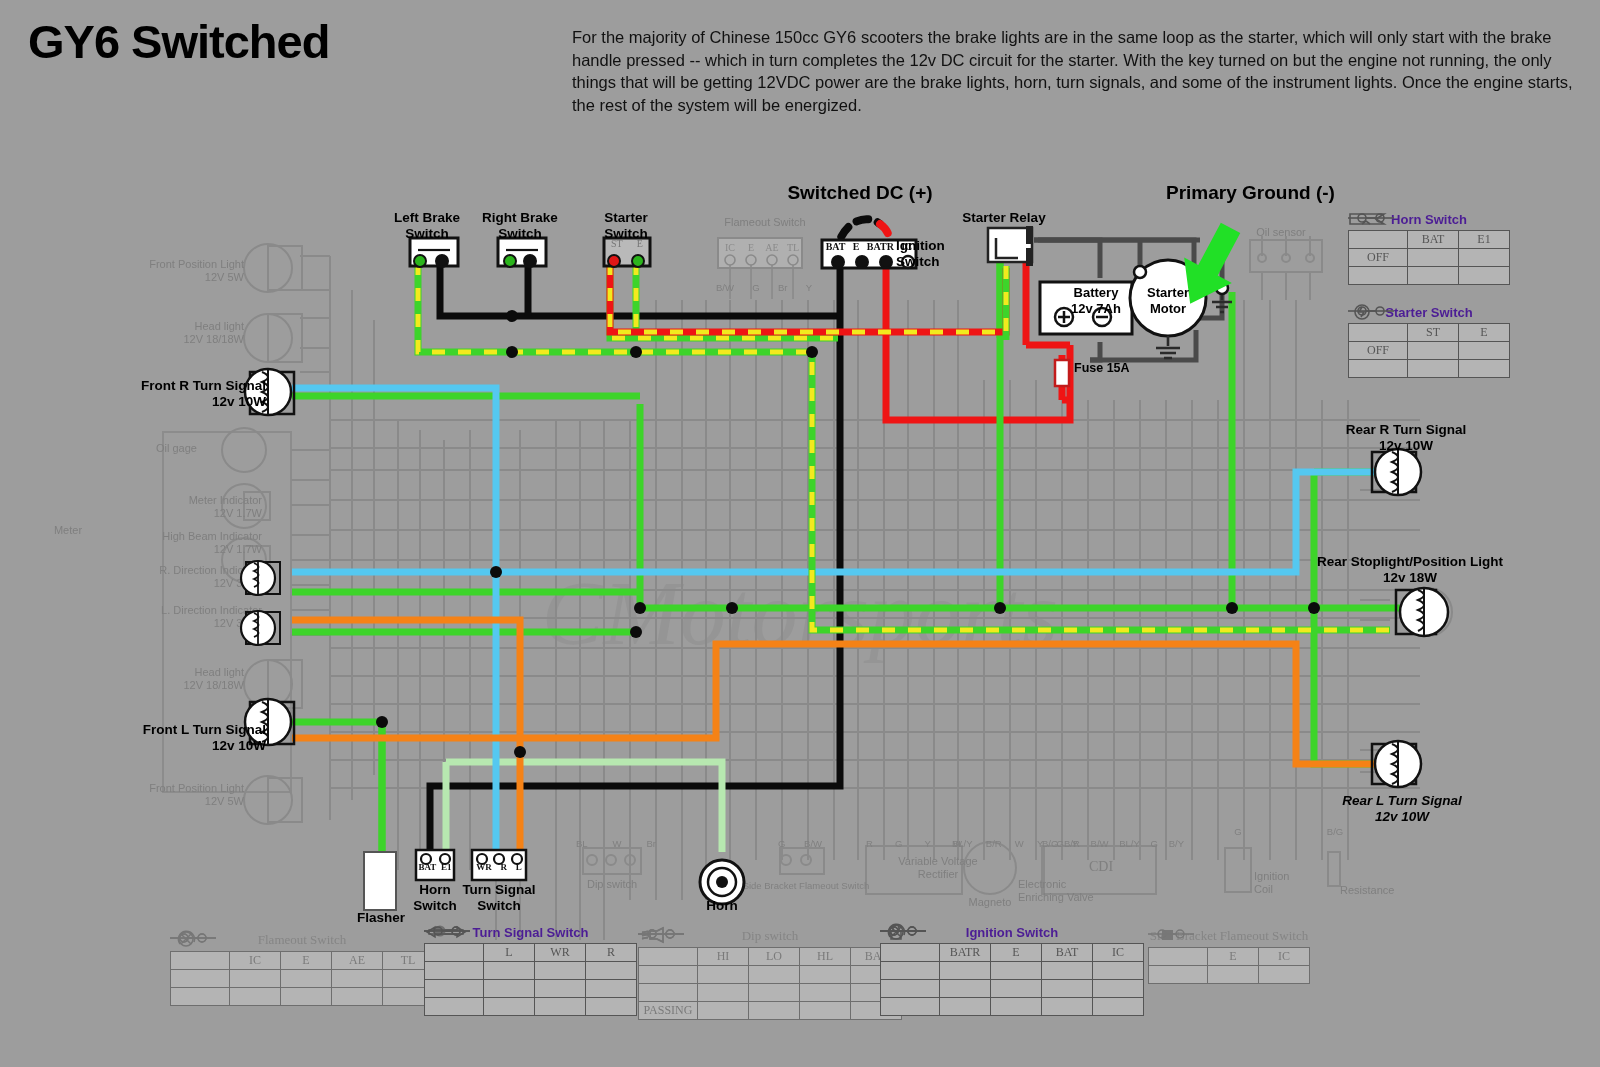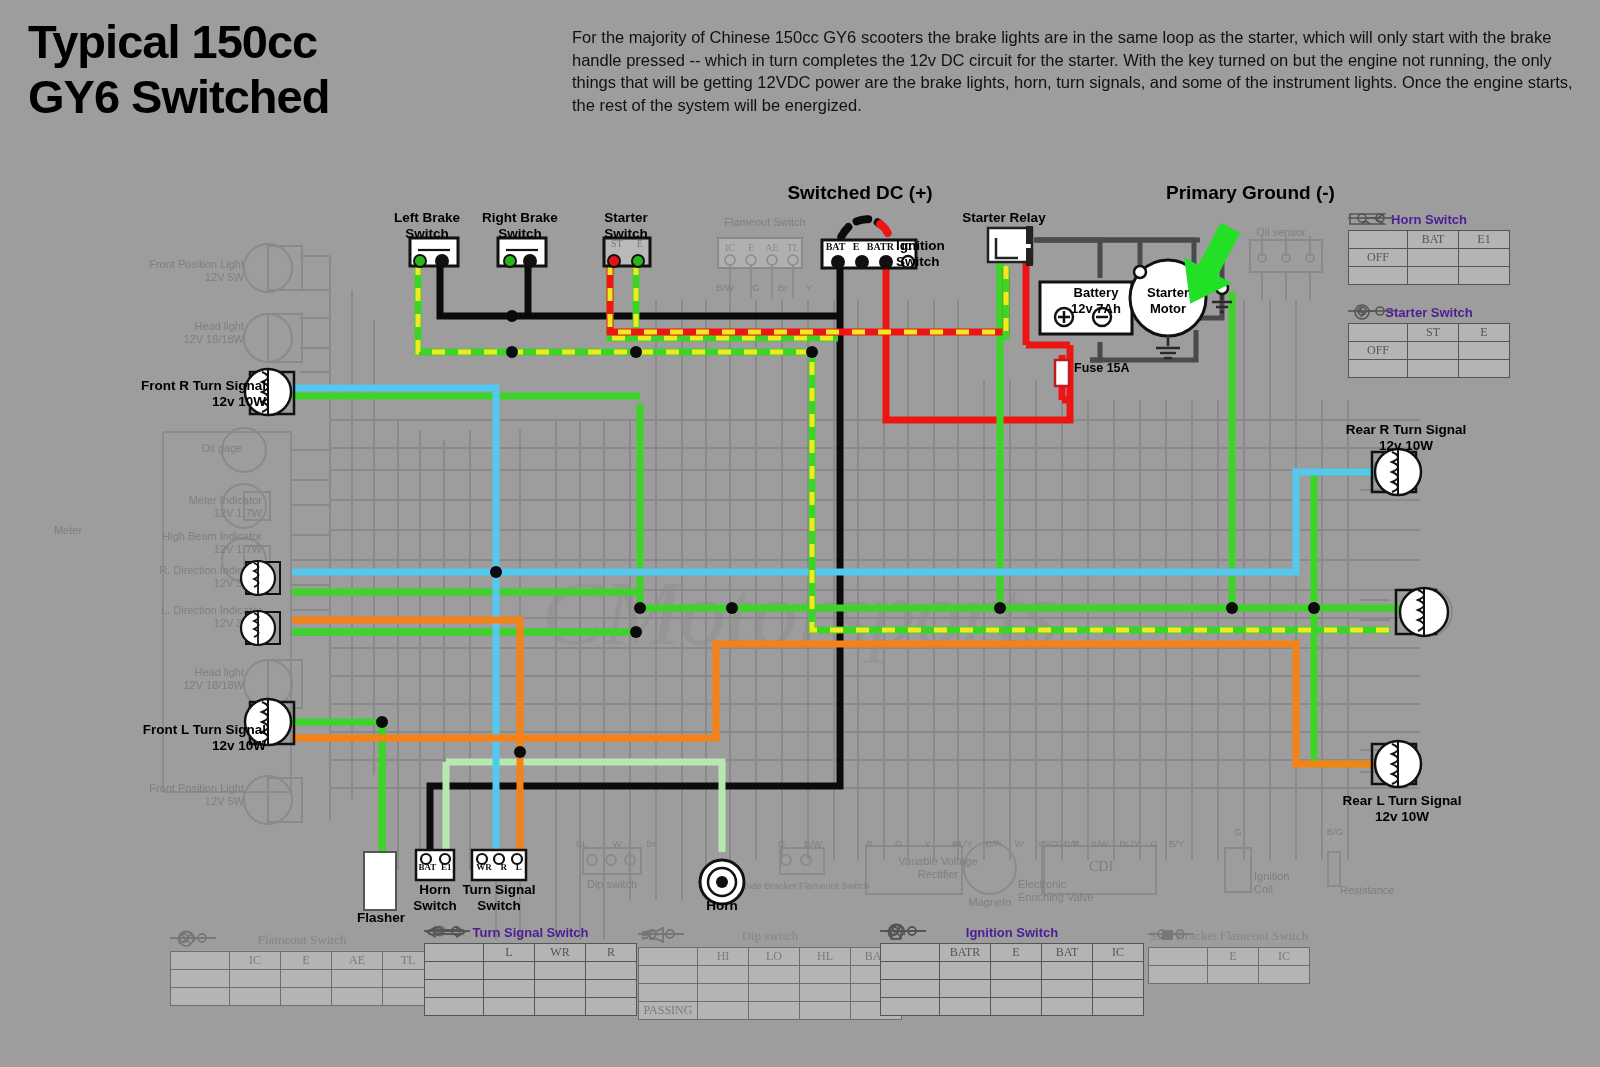--- a/index.html
+++ b/index.html
@@ -26,21 +26,20 @@
   .wm{position:absolute;left:430px;top:560px;width:740px;text-align:center;
       font-family:"Liberation Serif",serif;font-style:italic;font-size:92px;color:rgba(140,140,140,.45);
       pointer-events:none;user-select:none;}
 </style>
 </head>
 <body>
 
 <div id="root">
 
 <div class="abs title">
-  <div>Typical 150cc</div>
   <div>GY6 Switched</div>
 </div>
 <div class="abs blurb">For the majority of Chinese 150cc GY6 scooters the brake lights are in the same loop as the starter, which will only start with the brake handle pressed -- which in turn completes the 12v DC circuit for the starter. With the key turned on but the engine not running, the only things that will be getting 12VDC power are the brake lights, horn, turn signals, and some of the instrument lights. Once the engine starts, the rest of the system will be energized.</div>
 
 <div class="wm">CMotorsports</div>
 
 <svg width="1600" height="1067">
   <g class="fl" stroke-width="2.2" stroke="#8c8c8c">
 
     <path d="M300 256 H330 M300 290 H330 M300 318 H330 M300 348 H330 M300 372 H330"></path>
@@ -119,21 +118,21 @@
   <div>Head  light</div>
       <div>12V  18/18W</div>
 </div>
 <div class="abs lbl" style="left:128px;top:782px;text-align:right;width:116px;">
   <div>Front Position Light</div>
       <div>12V  5W</div>
 </div>
 <div class="abs lbl" style="left:38px;top:524px;width:60px;">
   <div>Meter</div>
 </div>
-<div class="abs lbl" style="left:172px;top:442px;width:100px;text-align:center;">
+<div class="abs lbl" style="left:156px;top:442px;width:100px;text-align:left;">
   <div>Oil gage</div>
 </div>
 <div class="abs lbl" style="left:150px;top:494px;width:112px;text-align:right;">
   <div>Meter Indicator</div>
       <div>12V  1.7W</div>
 </div>
 <div class="abs lbl" style="left:138px;top:530px;width:124px;text-align:right;">
   <div>High Beam Indicator</div>
       <div>12V  1.7W</div>
 </div>
@@ -503,21 +502,25 @@
       <div>12v 10W</div>
 </div>
 <div class="abs blab" style="left:118px;top:722px;width:148px;text-align:right;">
   <div>Front L Turn Signal</div>
       <div>12v 10W</div>
 </div>
 <div class="abs blab" style="left:1326px;top:422px;width:160px;">
   <div>Rear R Turn Signal</div>
       <div>12v 10W</div>
 </div>
-<div class="abs blab" style="left:1322px;top:793px;width:160px;">
+<div class="abs blab" style="left:1290px;top:554px;width:240px;">
+  <div>Rear Stoplight/Position Light</div>
+      <div>12v 18W</div>
+</div>
+<div class="abs blab" style="left:1322px;top:793px;width:160px;font-style:italic;">
   <div>Rear L Turn Signal</div>
       <div>12v 10W</div>
 </div>
 <div class="abs blab" style="left:338px;top:910px;width:86px;">Flasher</div>
 <div class="abs blab" style="left:400px;top:882px;width:70px;">
   <div>Horn</div>
       <div>Switch</div>
 </div>
 <div class="abs blab" style="left:442px;top:882px;width:114px;">
   <div>Turn Signal</div>

